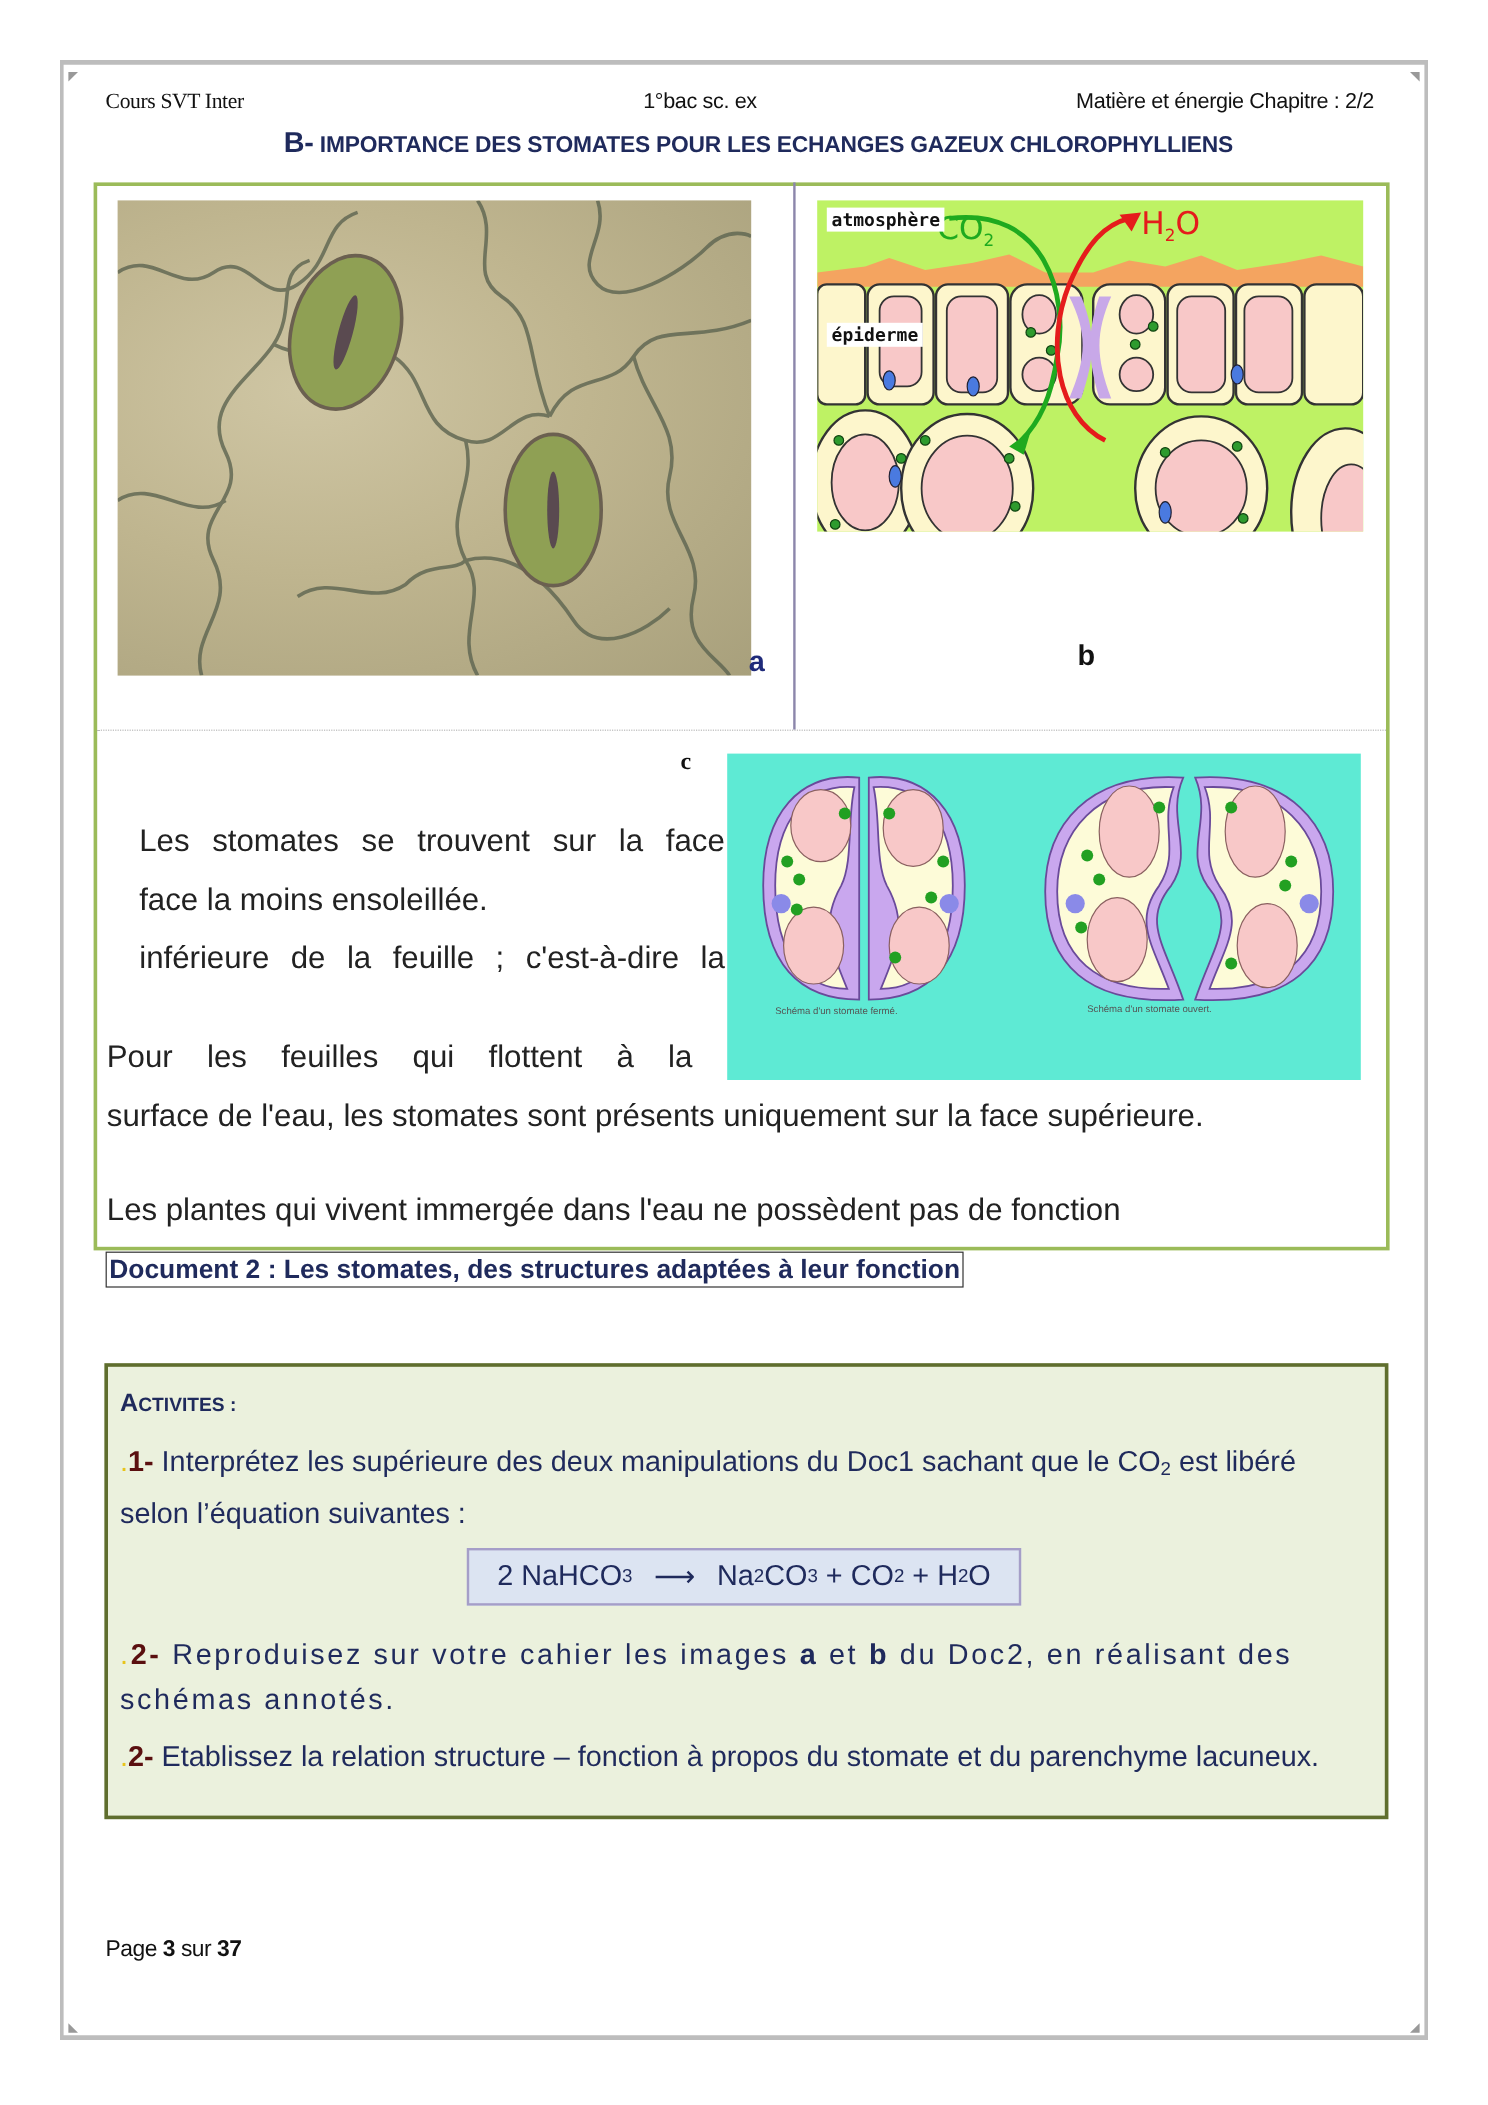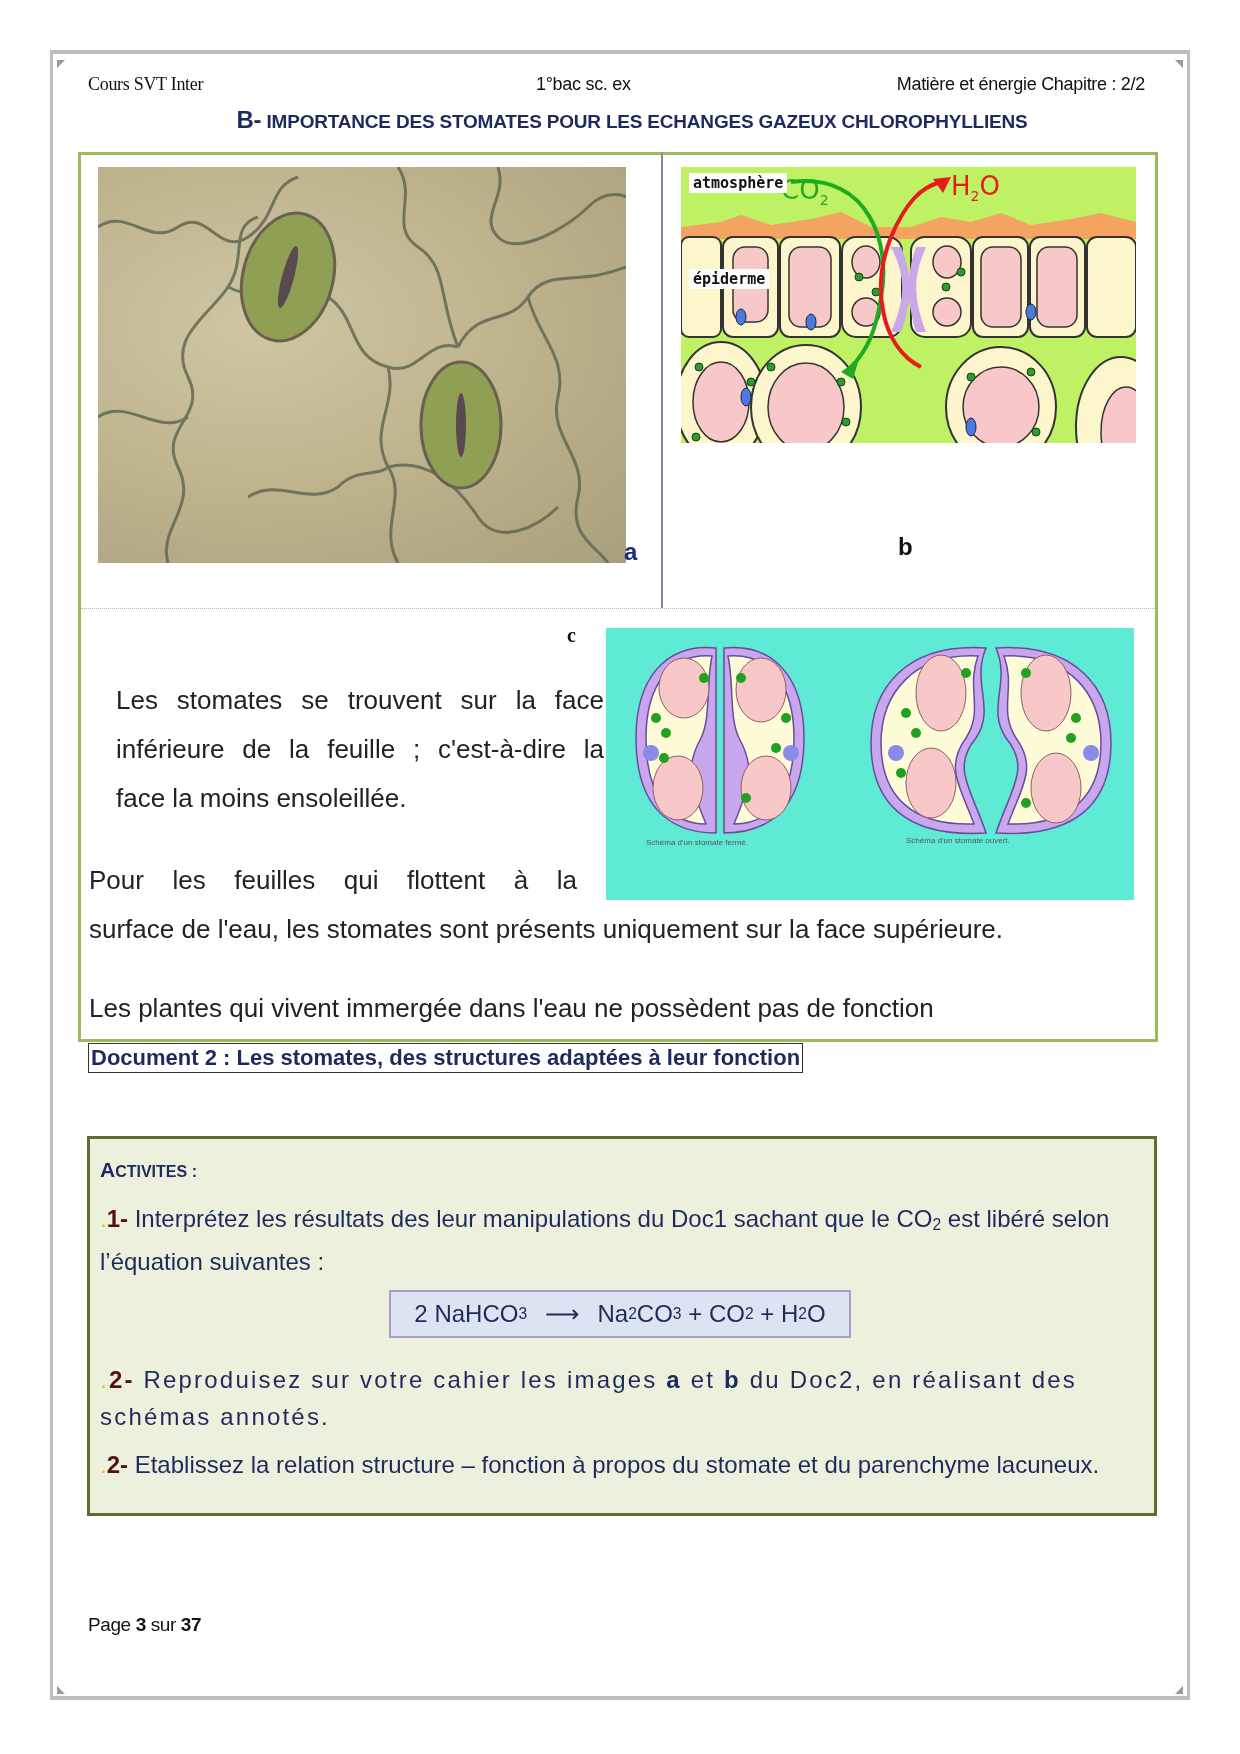--- a/index.html
+++ b/index.html
@@ -264,34 +264,34 @@
         <circle cx="290" cy="125" r="8"></circle>
         <circle cx="485" cy="125" r="8"></circle>
       </g>
   </svg>
   <div class="c-cap" style="left:40px; top:210px;">Schéma d'un stomate fermé.</div>
   <div class="c-cap" style="left:300px; top:208px;">Schéma d'un stomate ouvert.</div>
 </div>
 
 <div class="para p1">
   <span class="line">Les stomates se trouvent sur la face</span>
+  <span class="line last">face la moins ensoleillée.</span>
   <span class="line">inférieure de la feuille ; c'est-à-dire la</span>
-  <span class="line last">face la moins ensoleillée.</span>
 </div>
 <div class="para p2">Pour les feuilles qui flottent à la</div>
 <div class="para p3">surface de l'eau, les stomates sont présents uniquement sur la face supérieure.</div>
 <div class="para p4">Les plantes qui vivent immergée dans l'eau ne possèdent pas de fonction</div>
 
 <div class="doc-caption">Document 2 : Les stomates, des structures adaptées à leur fonction</div>
 
 <div class="act-box"></div>
 <div class="act-title"><span>A</span><span class="sc">CTIVITES :</span></div>
 
 <div class="act-item act-1">
-  <span class="dot">.</span><span class="num">1-</span><span> Interprétez les résultats des leur manipulations du Doc1 sachant que le CO</span><sub>2</sub><span> est libéré selon l’équation suivantes :</span>
+  <span class="dot">.</span><span class="num">1-</span><span> Interprétez les supérieure des deux manipulations du Doc1 sachant que le CO</span><sub>2</sub><span> est libéré selon l’équation suivantes :</span>
 </div>
 
 <div class="equation">
   <span>2 NaHCO</span>
     <sub>3</sub>
   <span style="margin:0 18px;">⟶</span>
   <span>Na</span>
     <sub>2</sub>
     <span>CO</span>
     <sub>3</sub>

